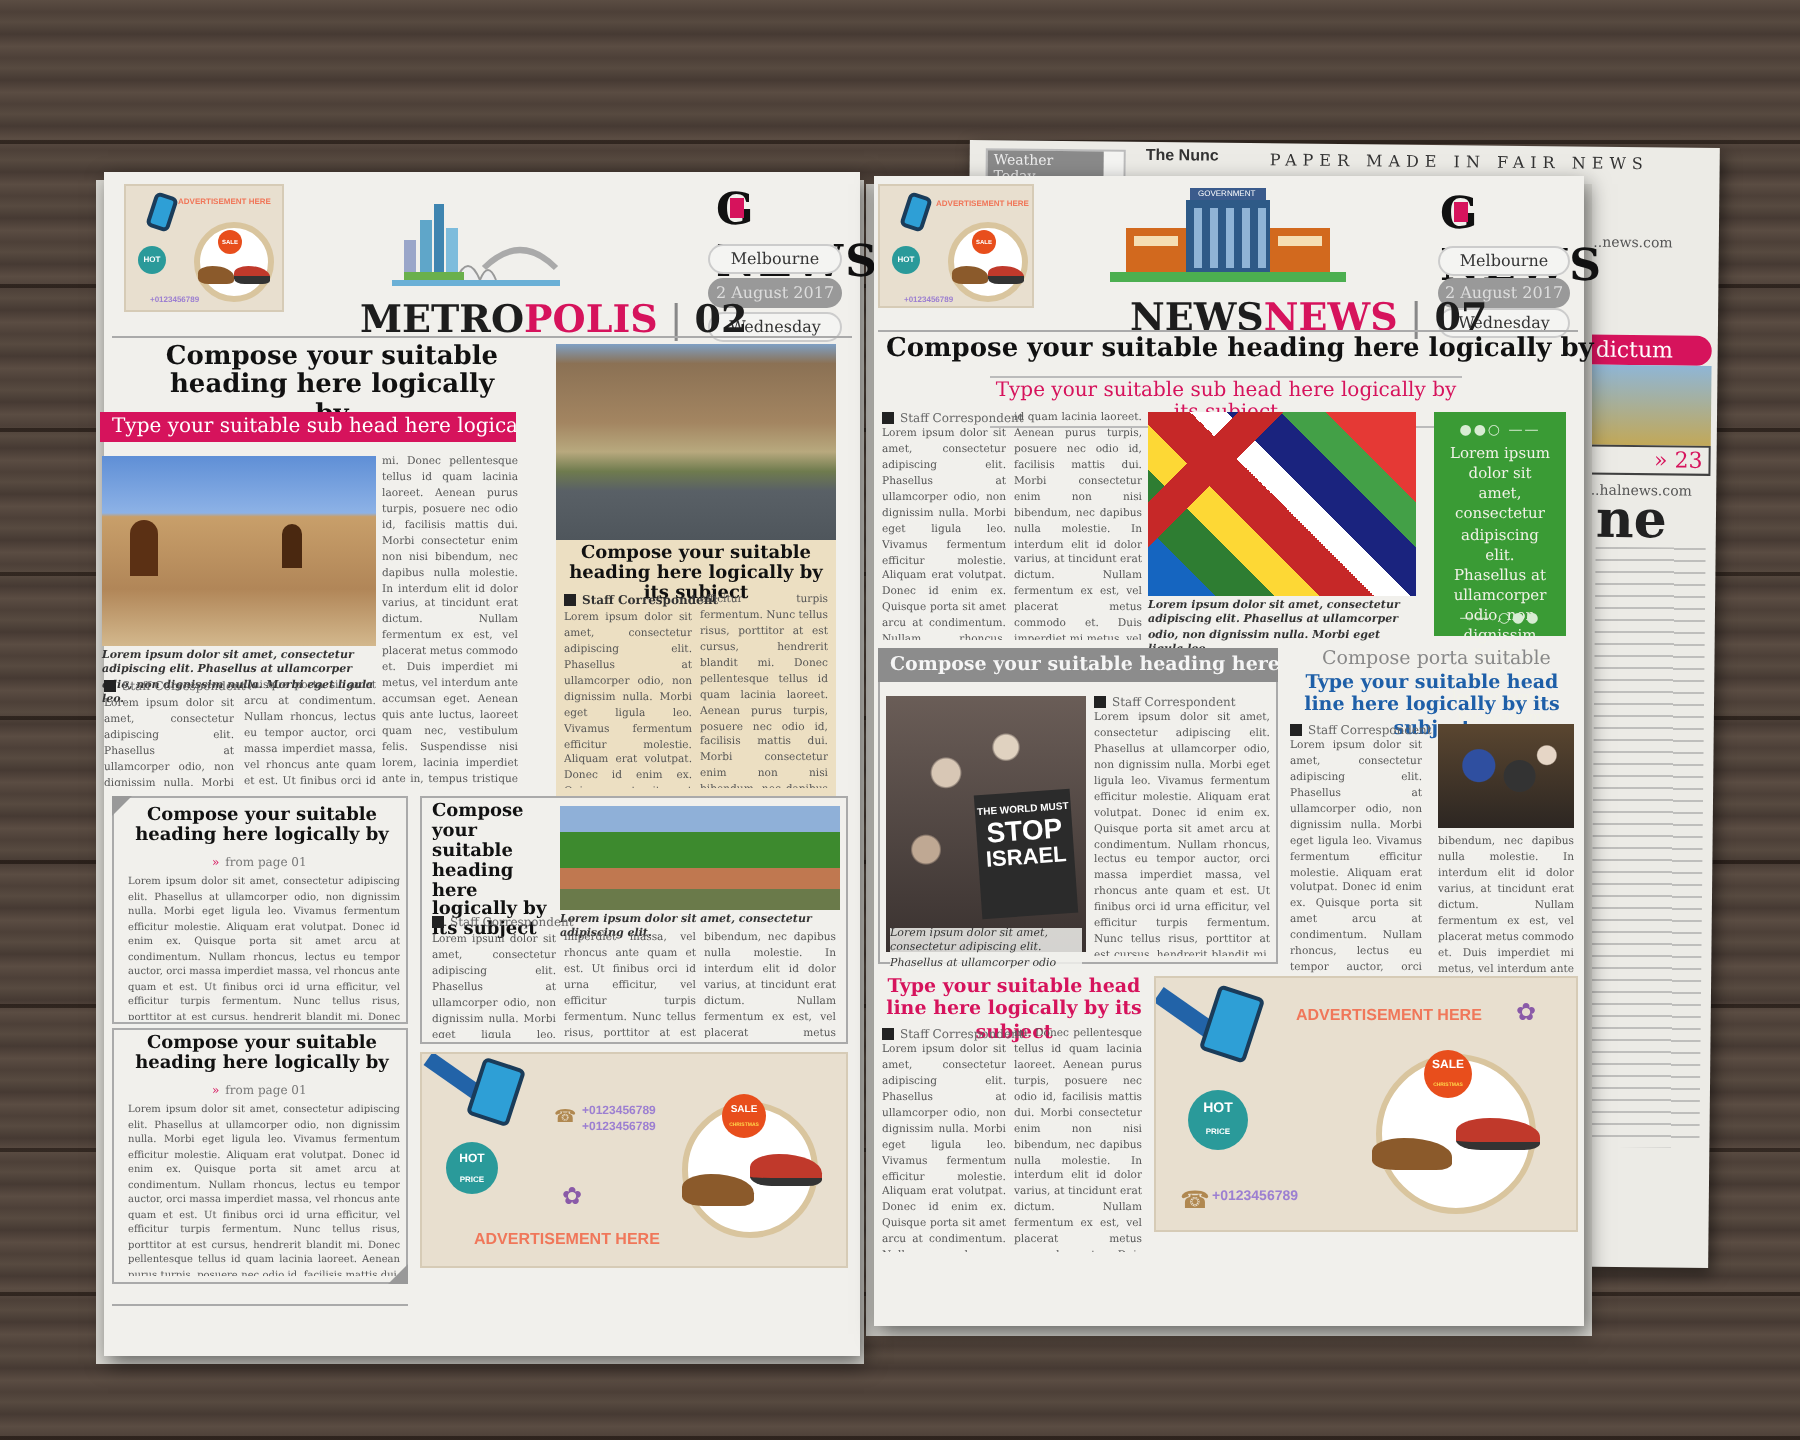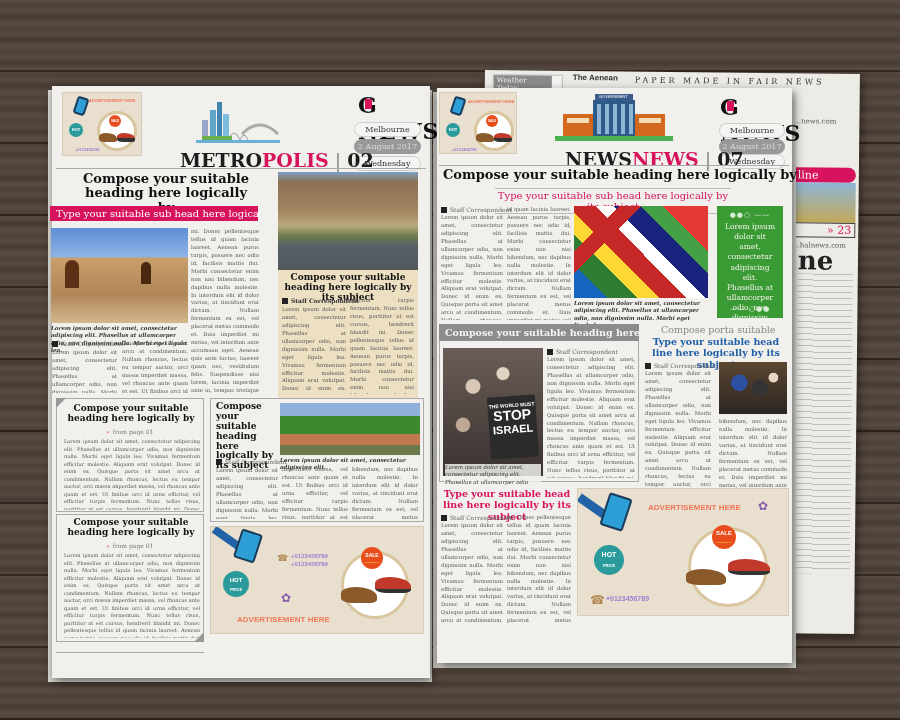--- a/index.html
+++ b/index.html
@@ -99,26 +99,26 @@
   .skyline{position:absolute}
 </style>
 </head>
 <body>
 
 <div class="abs back-paper">
   <div class="weather">
     <div class="lbl">Weather Today</div>
     <div class="temp"><span class="hi">62</span><span>/37</span></div>
   </div>
-  <div class="daily">The Aenean</div>
+  <div class="daily">The Nunc</div>
   <div class="tagline">PAPER MADE IN FAIR NEWS</div>
   <div class="masthead">ONLINE</div>
   <div class="side-col">
     <div class="site">...news.com</div>
-    <div class="lifestyle">line</div>
+    <div class="lifestyle">dictum</div>
     <div class="bike"></div>
     <div class="pg">» 23</div>
     <div class="site">...halnews.com</div>
   </div>
   <div class="big-ne">ne</div>
   <div class="txtcol"></div>
 </div>
 
 <div class="abs stack stack1"></div>
 <div class="abs stack stack2"></div>

